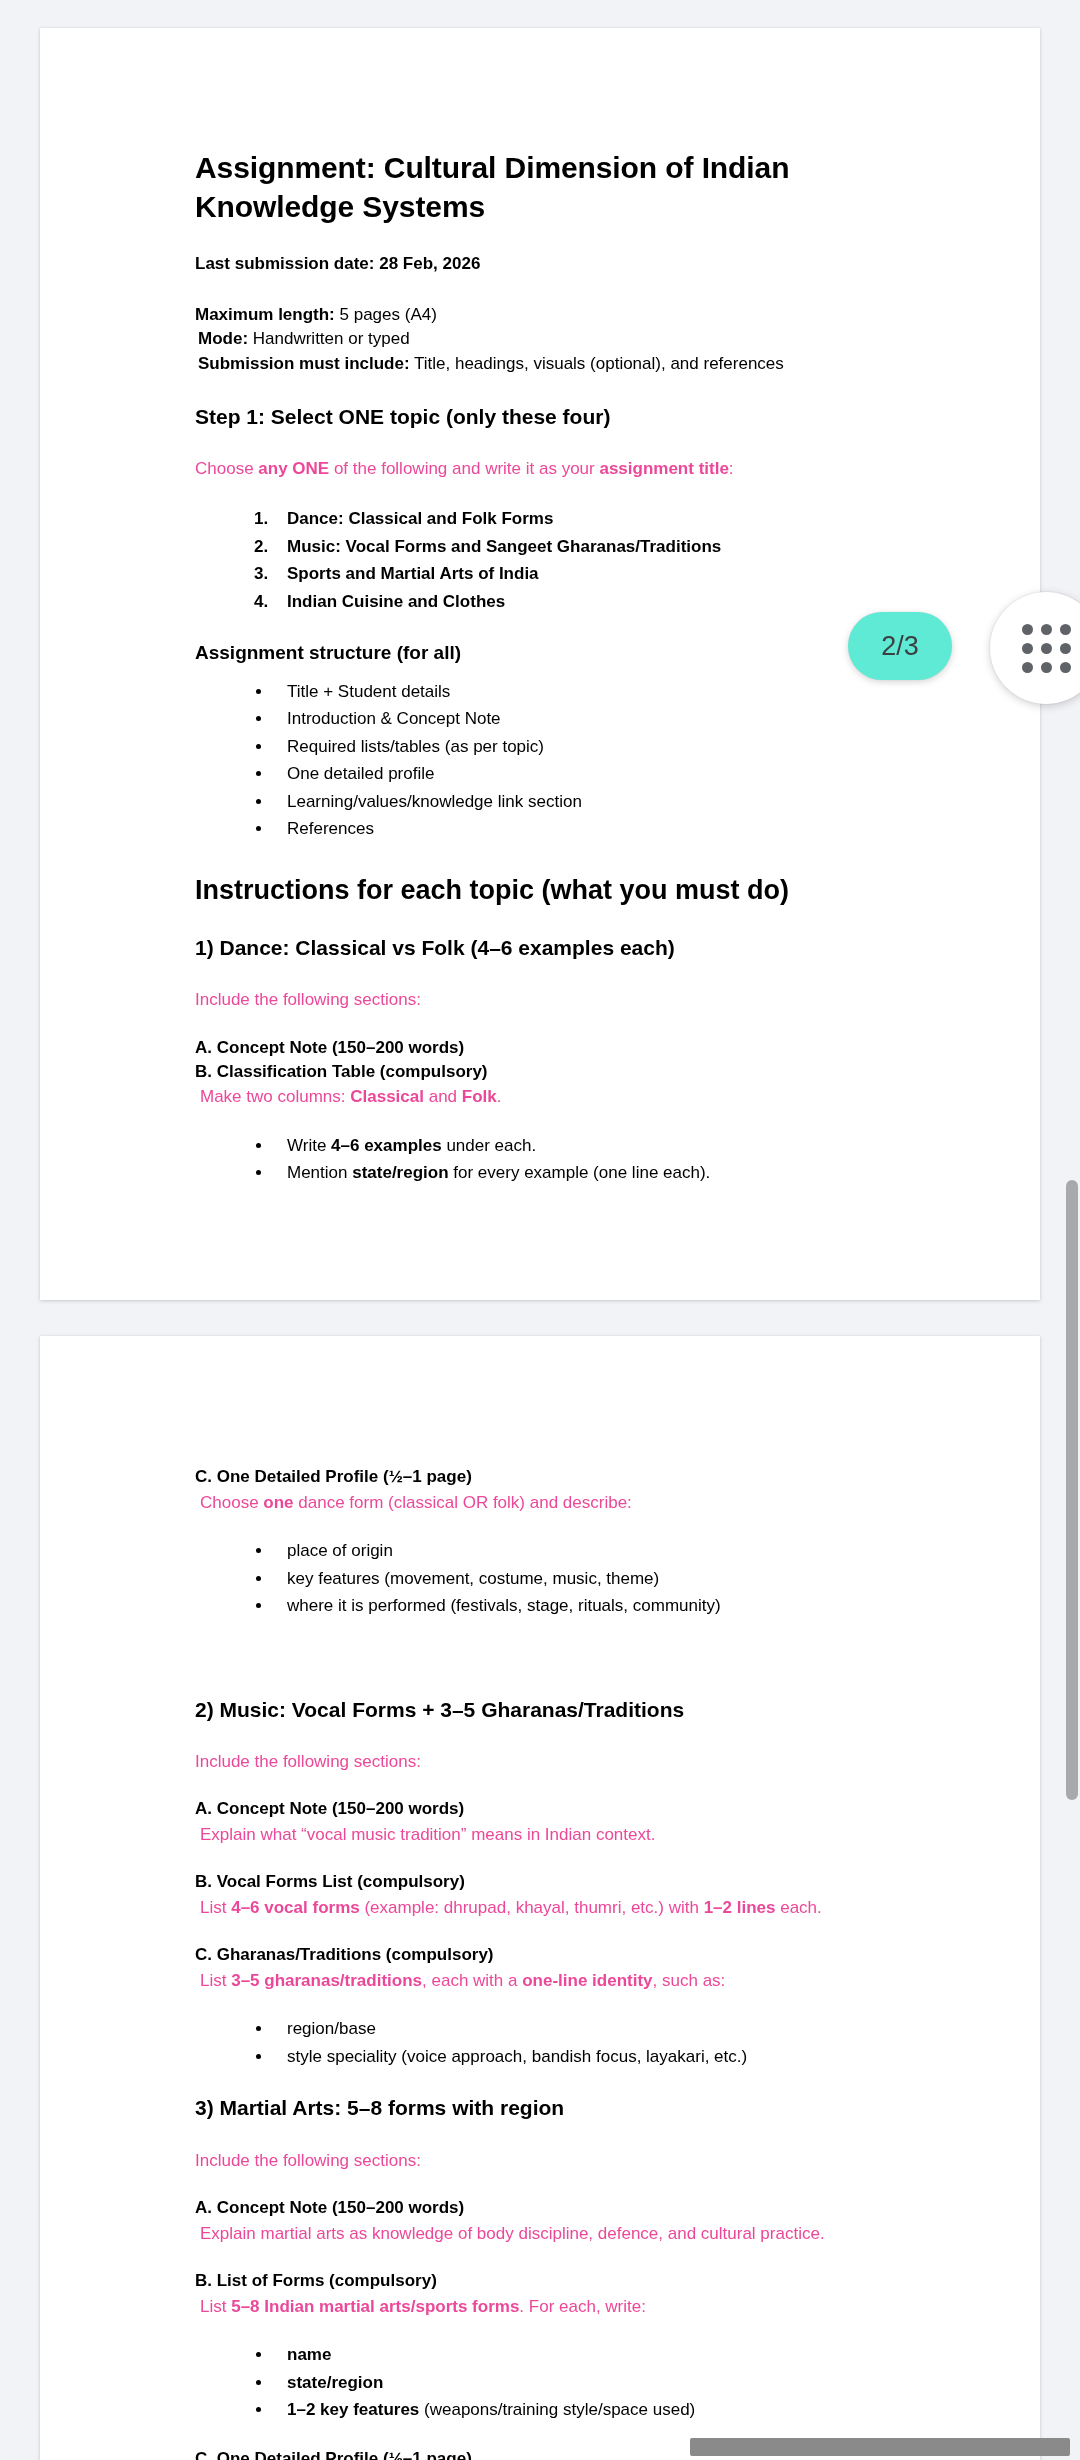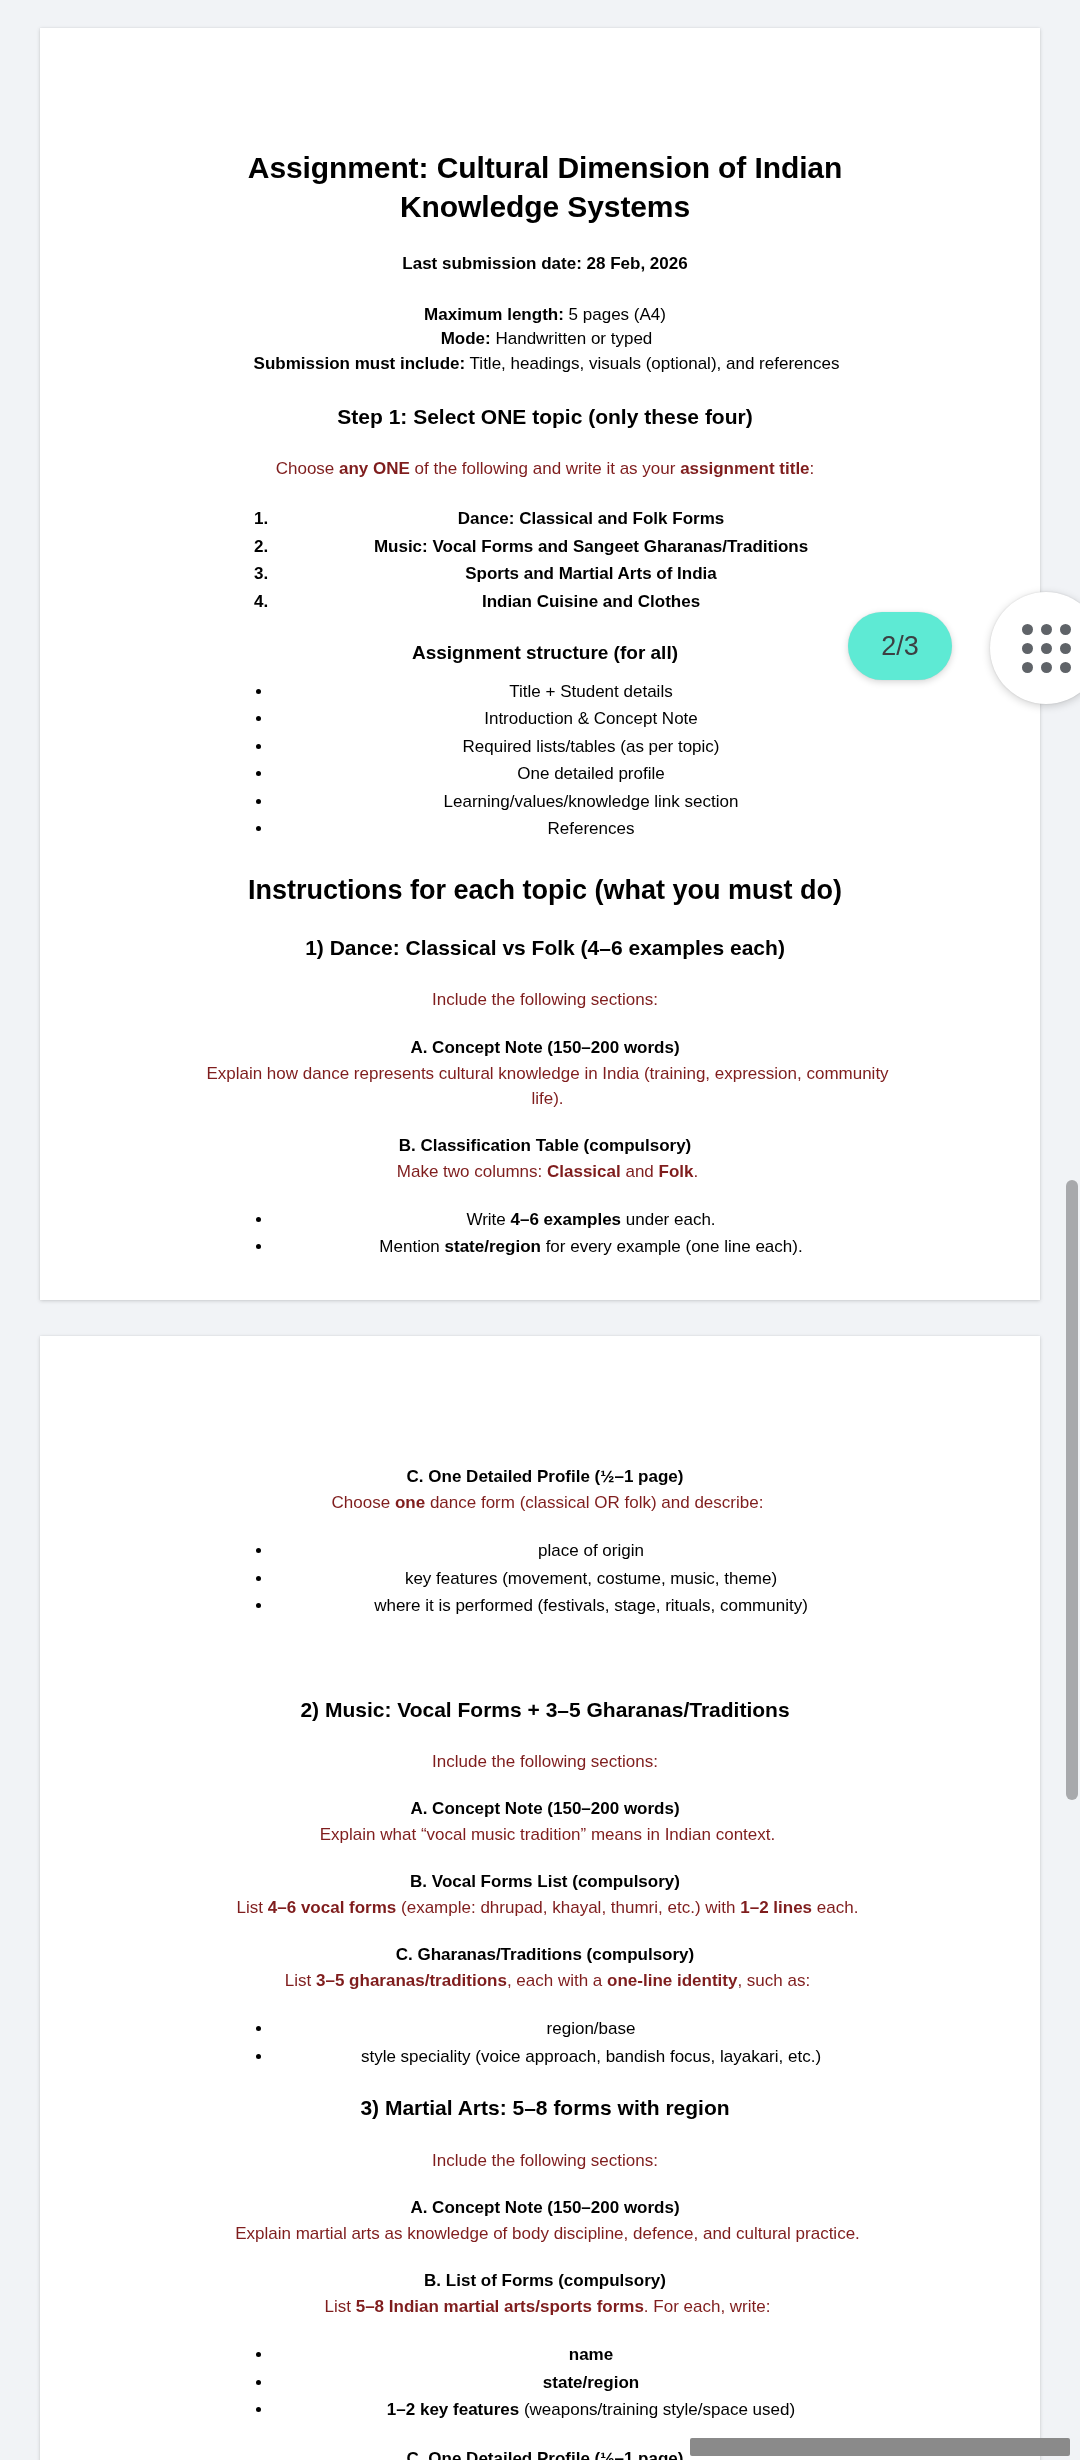--- a/index.html
+++ b/index.html
@@ -34,21 +34,20 @@
     background: #ffffff;
     box-shadow: 0 1px 4px rgba(0,0,0,0.16), 0 0 1px rgba(0,0,0,0.10);
     padding: 0;
   }
 
   .page-1 { height: 1272px; margin-top: 28px; }
   .page-2 { height: 1300px; margin-top: 36px; }
 
   .page-inner {
     padding: 120px 145px 0 155px;
-    text-align: center;
   }
   .page-2 .page-inner {
     padding: 130px 145px 0 155px;
   }
 
   
   .doc-title {
     font-size: 30px;
     font-weight: bold;
     line-height: 1.30;
@@ -95,21 +94,21 @@
     font-size: 17px;
     font-weight: bold;
     line-height: 1.35;
     margin-bottom: 1px;
     color: #000;
   }
 
   p.body {
     font-size: 17px;
     line-height: 1.48;
-    color: #7f1d1d;
+    color: #ec4899;
     margin-bottom: 24px;
   }
   p.body.tight { margin-bottom: 22px; }
   p.indent { padding-left: 5px; }
 
   ol.topics {
     margin: 0 0 26px 0;
     padding-left: 78px;
     list-style: decimal;
   }
@@ -267,21 +266,20 @@
           <li>Learning/values/knowledge link section</li>
           <li>References</li>
         </ul>
 
         <h1 class="big">Instructions for each topic (what you must do)</h1>
 
         <h2 class="step">1) Dance: Classical vs Folk (4–6 examples each)</h2>
         <p class="body">Include the following sections:</p>
 
         <h4 class="sub">A. Concept Note (150–200 words)</h4>
-        <p class="body indent">Explain how dance represents cultural knowledge in India (training, expression, community life).</p>
 
         <h4 class="sub">B. Classification Table (compulsory)</h4>
         <p class="body indent tight"><span>Make two columns: </span><b>Classical</b><span> and </span><b>Folk</b><span>.</span></p>
 
         <ul class="bul spaced">
           <li><span>Write </span><b>4–6 examples</b><span> under each.</span></li>
           <li><span>Mention </span><b>state/region</b><span> for every example (one line each).</span></li>
         </ul>
 
       </div>

